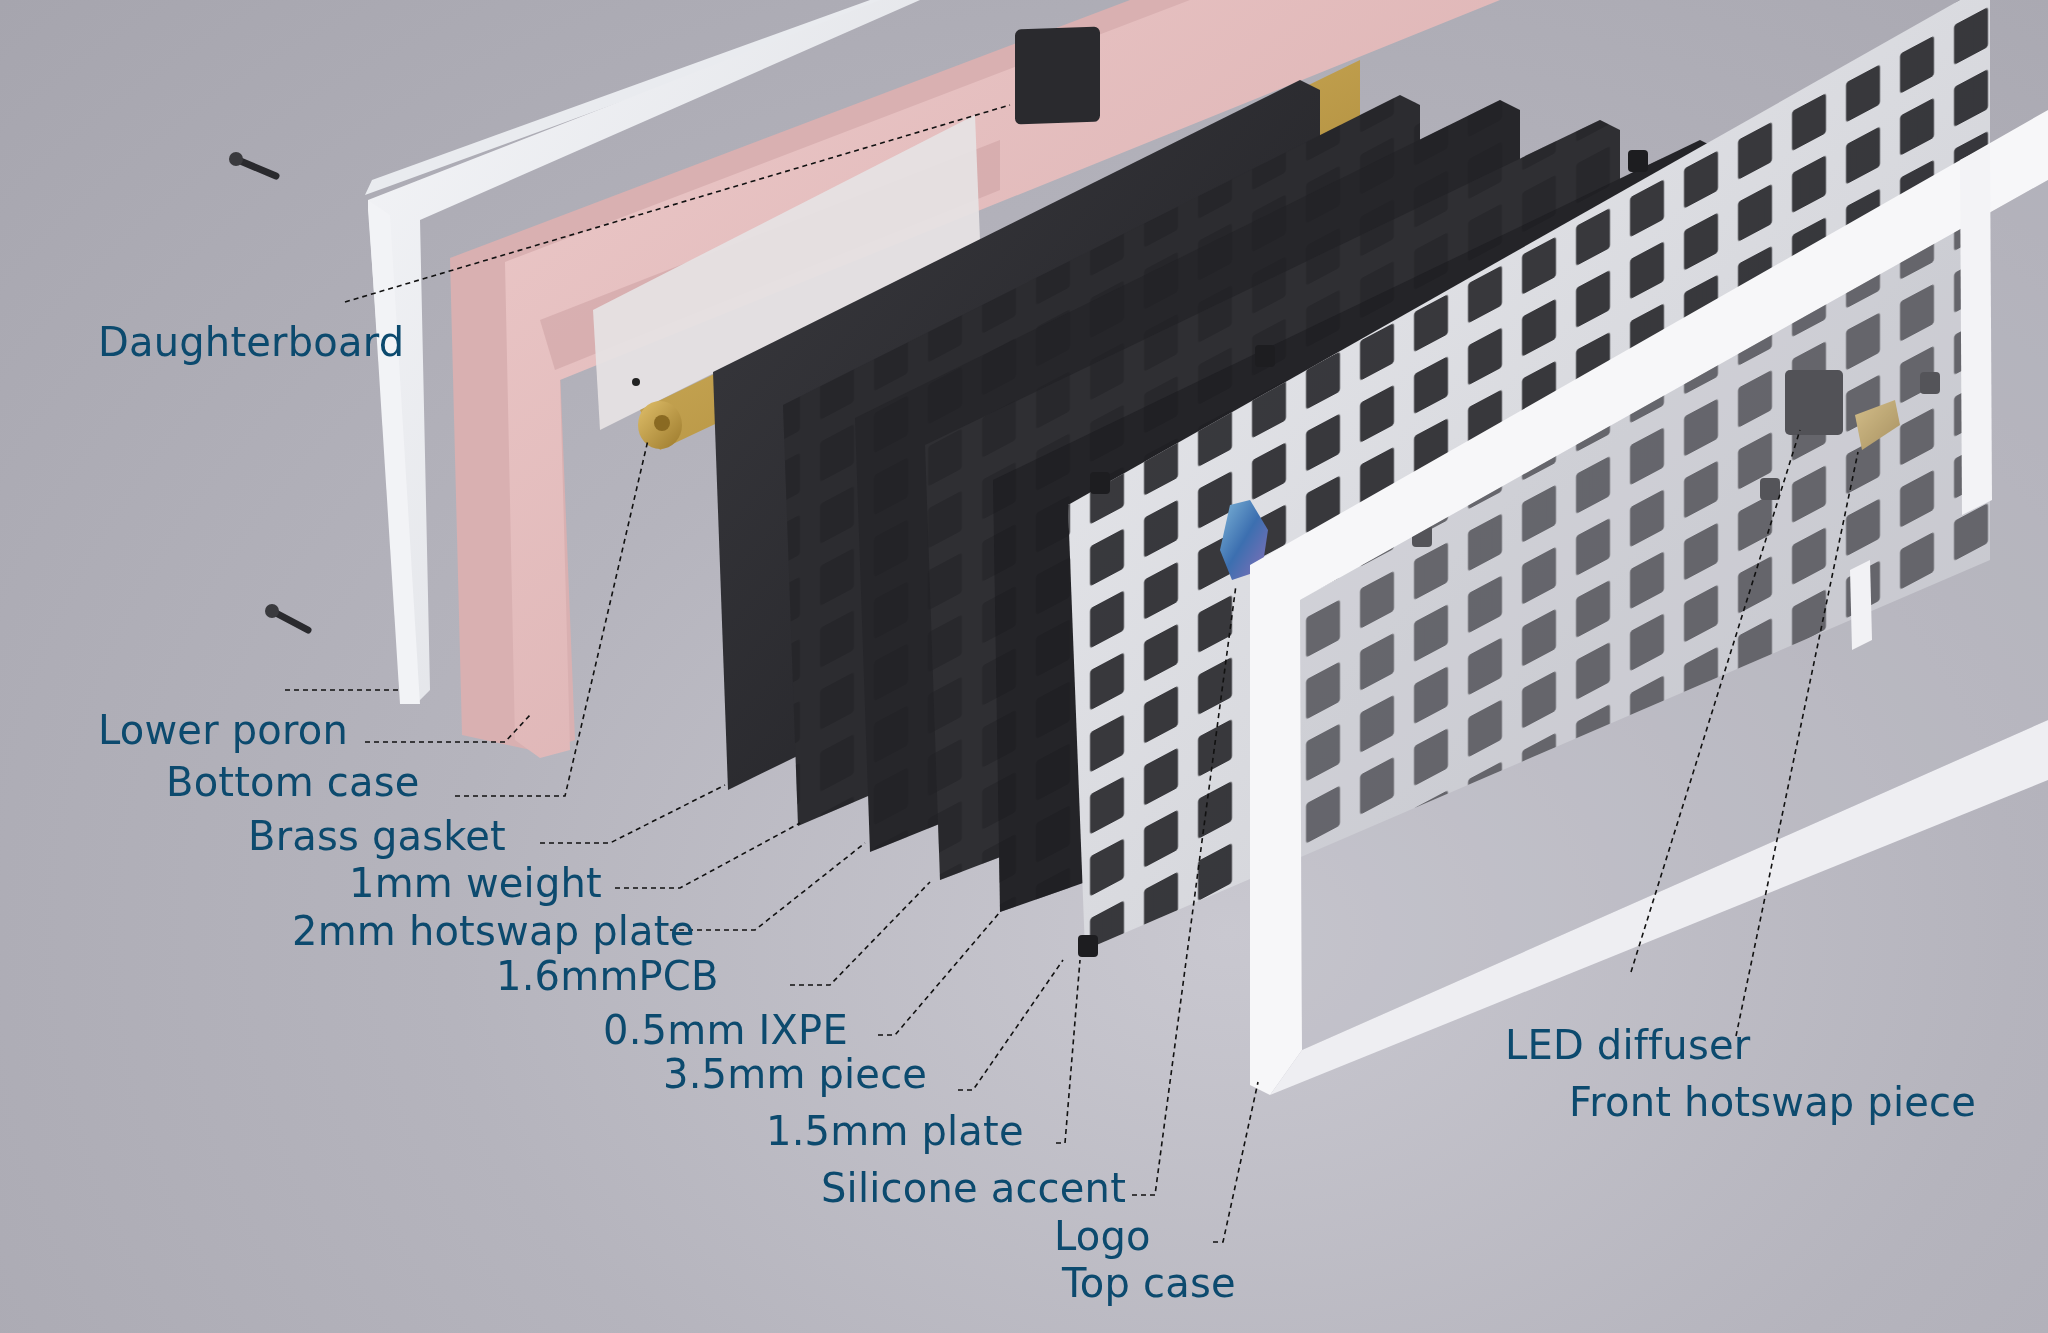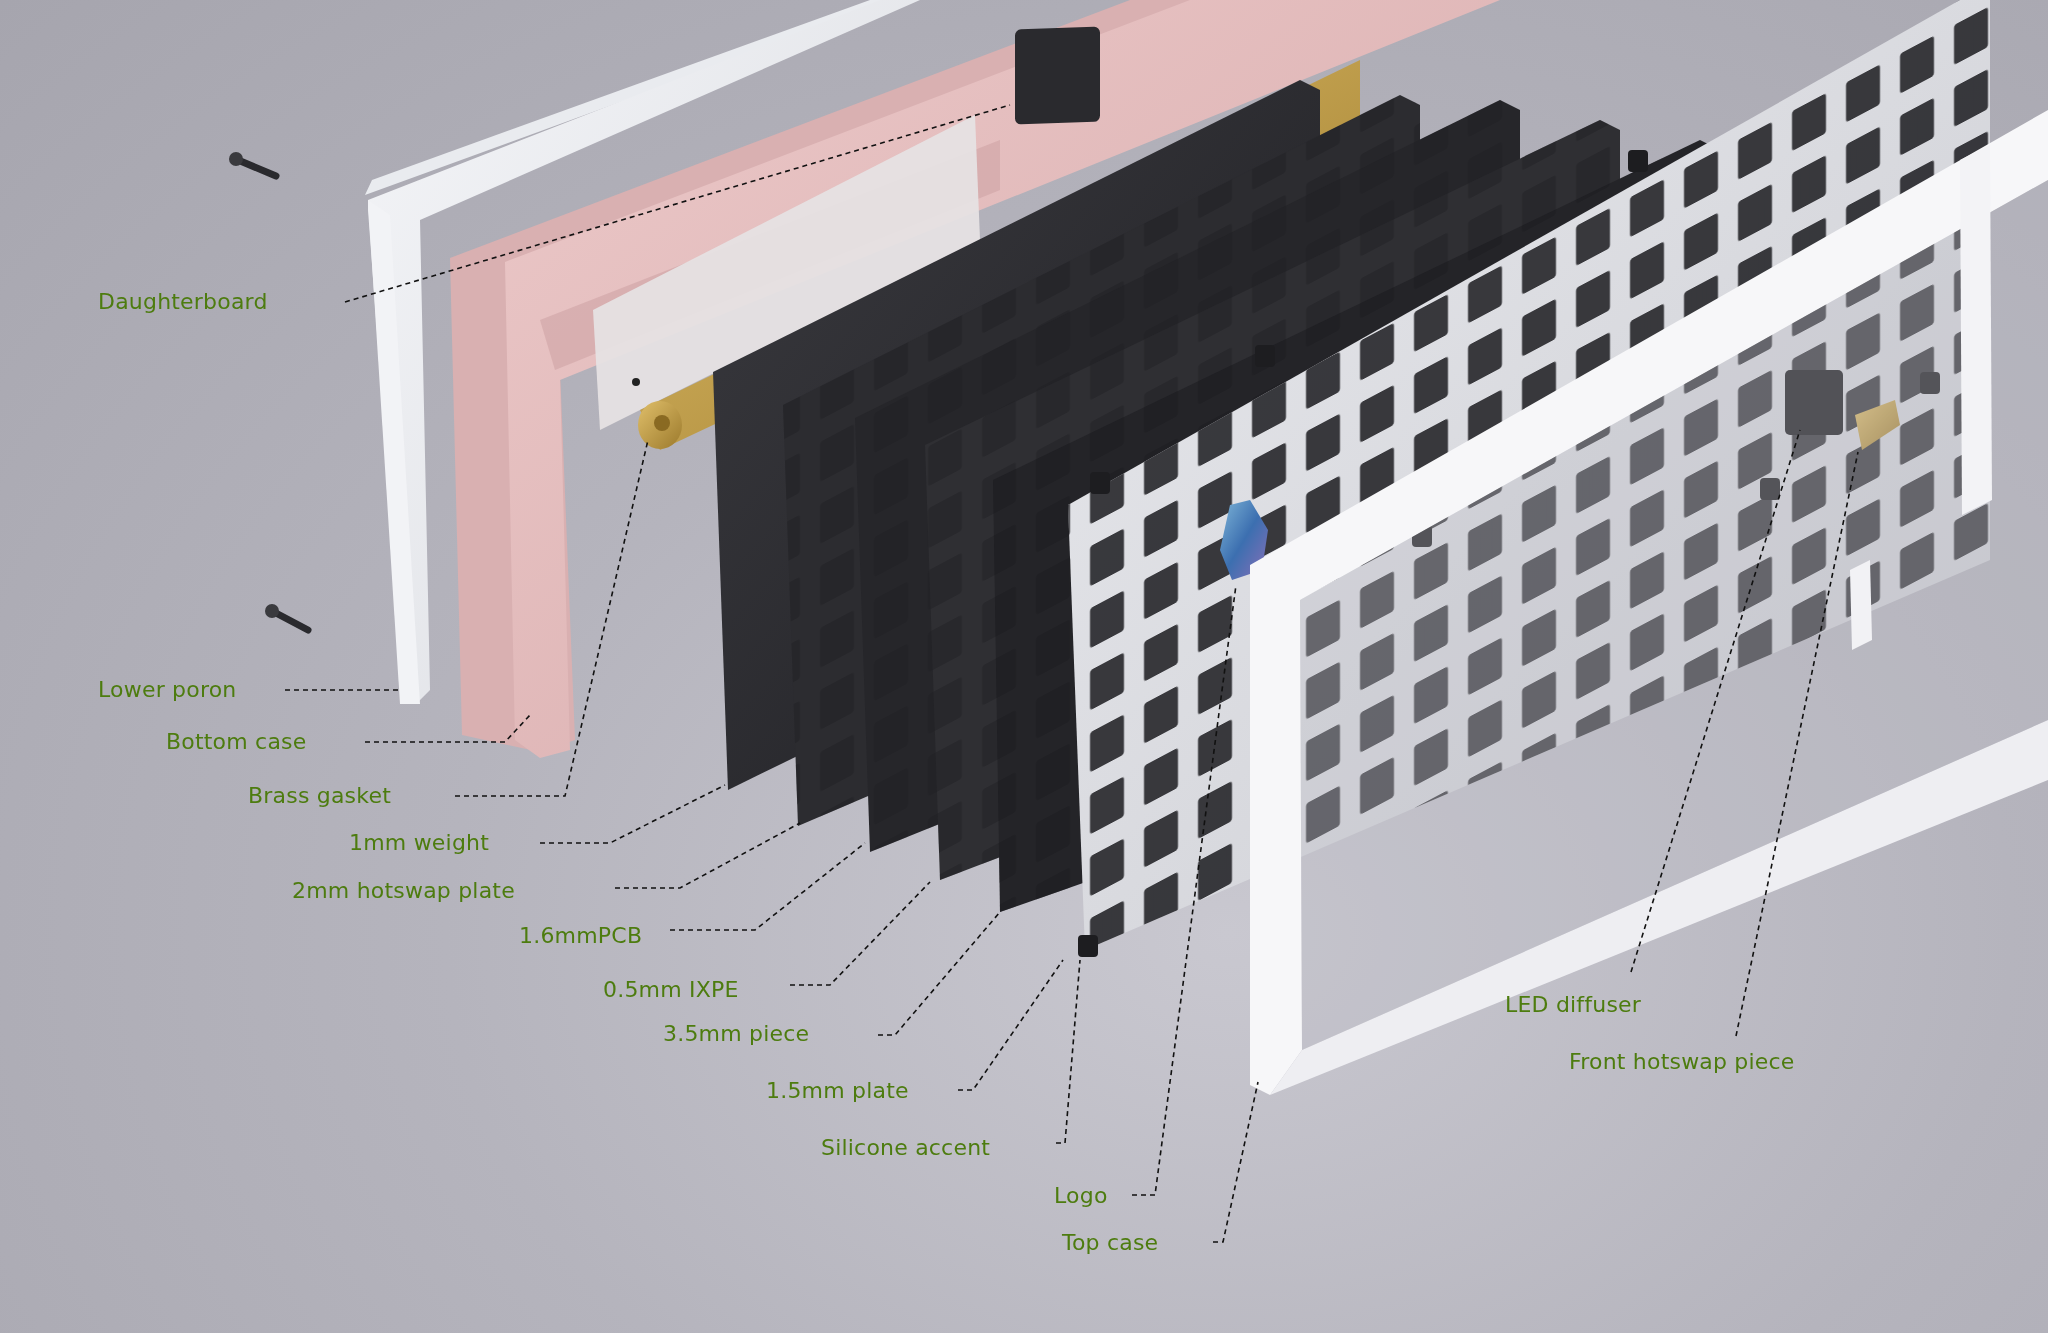--- a/index.html
+++ b/index.html
@@ -3,22 +3,22 @@
 <meta charset="utf-8">
 <style>
   html, body { margin: 0; padding: 0; }
   body {
     width: 2048px; height: 1333px; overflow: hidden; position: relative;
     background: radial-gradient(ellipse at 60% 70%, #c9c8d0 0%, #b5b4bd 45%, #a6a5ae 100%);
     font-family: "DejaVu Sans", "Liberation Sans", sans-serif;
   }
   #scene { position: absolute; inset: 0; }
   .label {
-    position: absolute; color: #4d7c0f; font-size: 22px; letter-spacing: 0.2px;
-    white-space: nowrap; line-height: 1; transform: translateY(-50%);
+    position: absolute; color: #0c4a6e; font-size: 40px; letter-spacing: 0.2px;
+    white-space: nowrap; line-height: 1; transform: translateY(-50%); margin-top: 40px;
   }
   svg.overlay { position: absolute; inset: 0; pointer-events: none; }
 </style>
 </head>
 <body>
 
 <div id="scene">
   <svg class="overlay" viewBox="0 0 2048 1333" width="2048" height="1333">
     <defs>
       <linearGradient id="gLower" x1="0" y1="0" x2="1" y2="1">
@@ -157,21 +157,21 @@
         <polyline points="1736,1036 1858,452"></polyline>
       </g>
   </svg>
 
   <div class="label" style="left:98px;top:302px">Daughterboard</div>
   <div class="label" style="left:98px;top:690px">Lower poron</div>
   <div class="label" style="left:166px;top:742px">Bottom case</div>
   <div class="label" style="left:248px;top:796px">Brass gasket</div>
   <div class="label" style="left:349px;top:843px">1mm weight</div>
   <div class="label" style="left:292px;top:891px">2mm hotswap plate</div>
-  <div class="label" style="left:519px;top:936px">1.6mmPCB</div>
+  <div class="label" style="left:496px;top:936px">1.6mmPCB</div>
   <div class="label" style="left:603px;top:990px">0.5mm IXPE</div>
   <div class="label" style="left:663px;top:1034px">3.5mm piece</div>
   <div class="label" style="left:766px;top:1091px">1.5mm plate</div>
   <div class="label" style="left:821px;top:1148px">Silicone accent</div>
   <div class="label" style="left:1054px;top:1196px">Logo</div>
   <div class="label" style="left:1062px;top:1243px">Top case</div>
   <div class="label" style="left:1505px;top:1005px">LED diffuser</div>
   <div class="label" style="left:1569px;top:1062px">Front hotswap piece</div>
 </div>
 

